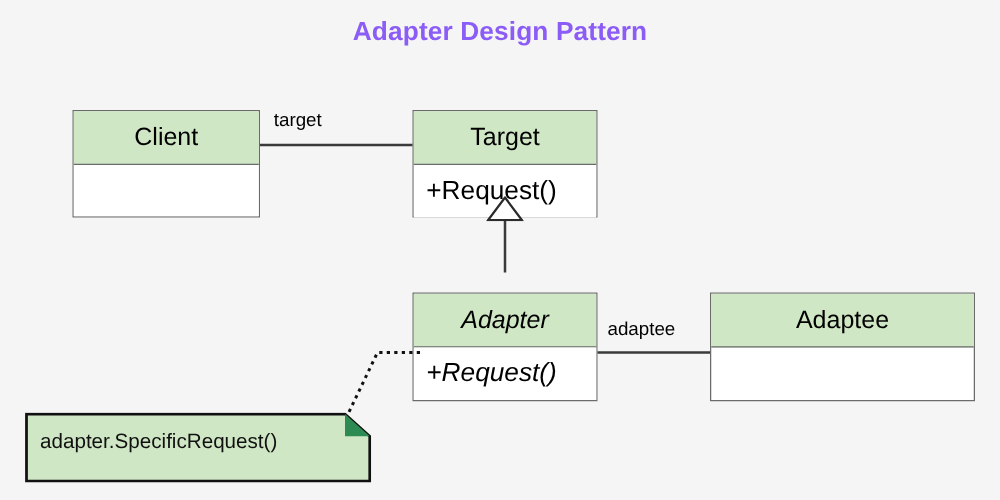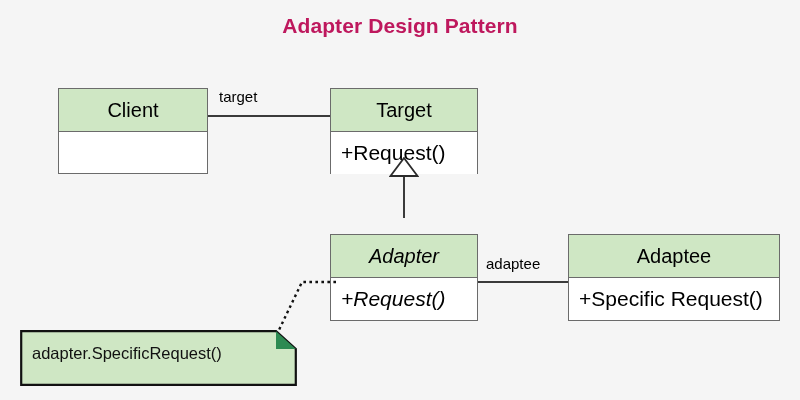--- a/index.html
+++ b/index.html
@@ -21,21 +21,21 @@
 
   
   .diagram-title {
     position: absolute;
     left: 0;
     top: 14px;
     width: 800px;
     text-align: center;
     font-size: 21px;
     font-weight: bold;
-    color: #be185d;
+    color: #8b5cf6;
     letter-spacing: 0.1px;
   }
 
   
   .uml-class {
     position: absolute;
     box-sizing: border-box;
     border: 1.5px solid #6b6b6b;
     background: #ffffff;
     margin-top: 16px;
@@ -153,21 +153,20 @@
     <div class="class-body">+Request()</div>
   </div>
 
   <div class="uml-class" id="class-adapter">
     <div class="class-header">Adapter</div>
     <div class="class-body">+Request()</div>
   </div>
 
   <div class="uml-class" id="class-adaptee">
     <div class="class-header">Adaptee</div>
-    <div class="class-body">+Specific Request()</div>
   </div>
 
   <div class="conn-line conn-h" id="assoc-client-target"></div>
 
   <div class="conn-line conn-h" id="assoc-adapter-adaptee"></div>
 
   <div class="conn-line conn-v" id="gener-shaft"></div>
 
   <div id="gener-triangle">
     <svg width="30" height="20" viewBox="0 0 30 20">

